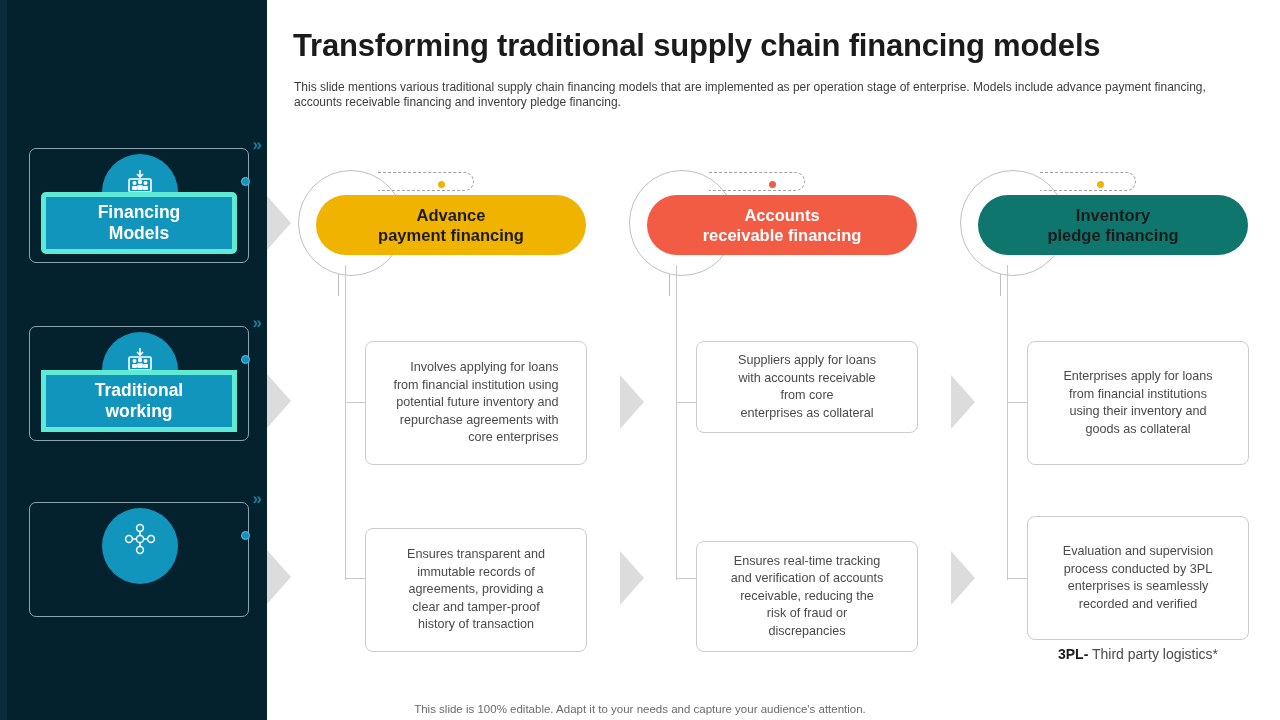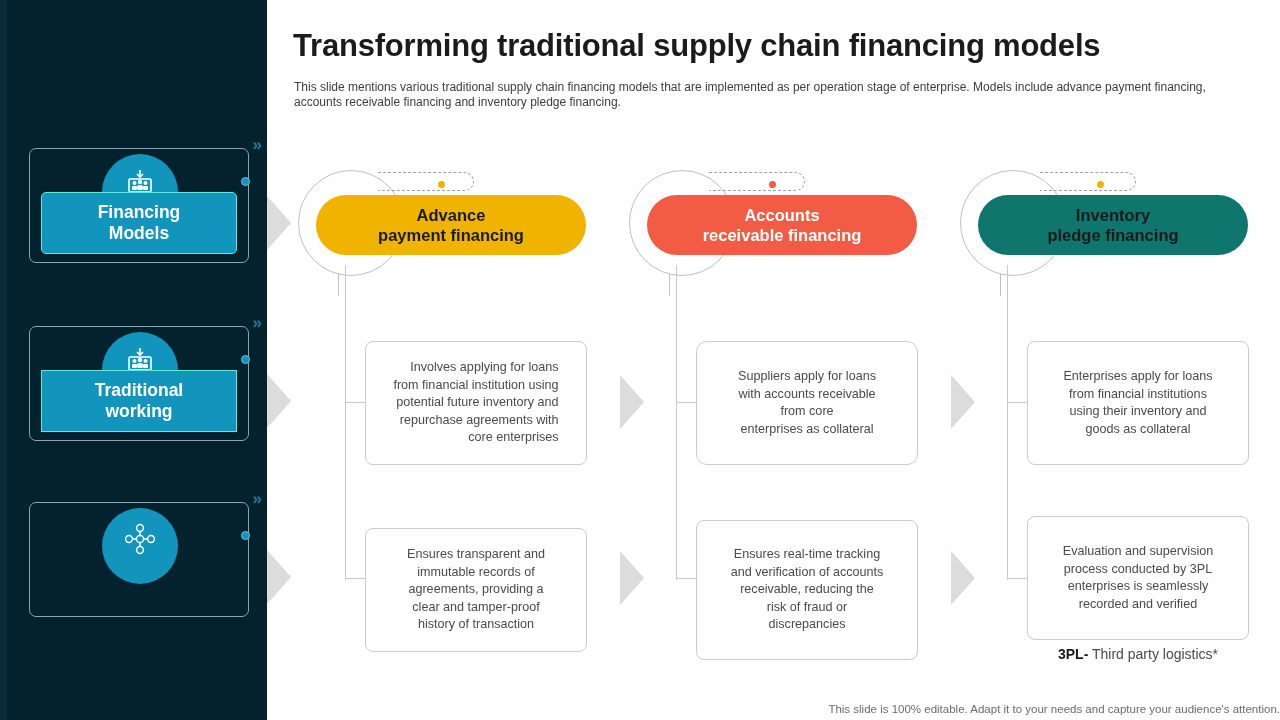--- a/index.html
+++ b/index.html
@@ -91,21 +91,21 @@
     box-sizing: border-box;
   }
   .nav-icon-circle svg { display:block; }
   .nav-label-box {
     position: absolute;
     left: 12px;
     top: 52px;
     width: 196px;
     height: 62px;
     background: #1295bc;
-    border: 1px solid #5eead4;
+    border: 5px solid #5eead4;
     border-radius: 5px;
     box-sizing: border-box;
     display: flex;
     align-items: center;
     justify-content: center;
     color: #ffffff;
     font-weight: bold;
     font-size: 17.5px;
     line-height: 21px;
     text-align: center;
@@ -233,21 +233,21 @@
     font-size: 14px;
     color: #4a4a4a;
   }
   .footnote b { color: #1b1b1b; }
 
   .footer {
     position: absolute;
     left: 0;
     top: 703px;
     width: 1280px;
-    text-align: right;
+    text-align: center;
     font-size: 11.5px;
     color: #6b6b6b;
   }
 </style>
 </head>
 <body>
 
 <div id="slide">
 
   <div class="sidebar">
@@ -366,25 +366,25 @@
     <div class="deco-tail" style="left:669px; top:274px;"></div>
     <div class="deco-dashline" style="left:709px; top:172px; width:96px;"></div>
     <div class="deco-dot" style="left:769px; top:181px; background:#F25C45;"></div>
     <div class="pill" style="left:647px; top:195px; background:#F25C45; color:#ffffff;">Accounts
 receivable financing</div>
 
     <div class="vline" style="left:676px; top:265px; height:315px;"></div>
     <div class="hline" style="left:676px; top:402px; width:20px;"></div>
     <div class="hline" style="left:676px; top:578px; width:20px;"></div>
 
-    <div class="infobox" style="left:696px; top:341px; height:124px;border-radius:11px;">Suppliers apply for loans
+    <div class="infobox" style="left:696px; top:341px; height:92px;">Suppliers apply for loans
 with accounts receivable
 from core
 enterprises as collateral</div>
-    <div class="infobox" style="left:696px; top:520px; height:140px;">Ensures real-time tracking
+    <div class="infobox" style="left:696px; top:541px; height:111px;">Ensures real-time tracking
 and verification of accounts
 receivable, reducing the
 risk of fraud or
 discrepancies</div>
   </div>
 
   <div class="grey-chevron" style="left:951px; top:375px;"></div>
   <div class="grey-chevron" style="left:951px; top:551px;"></div>
 
   <div class="col">

